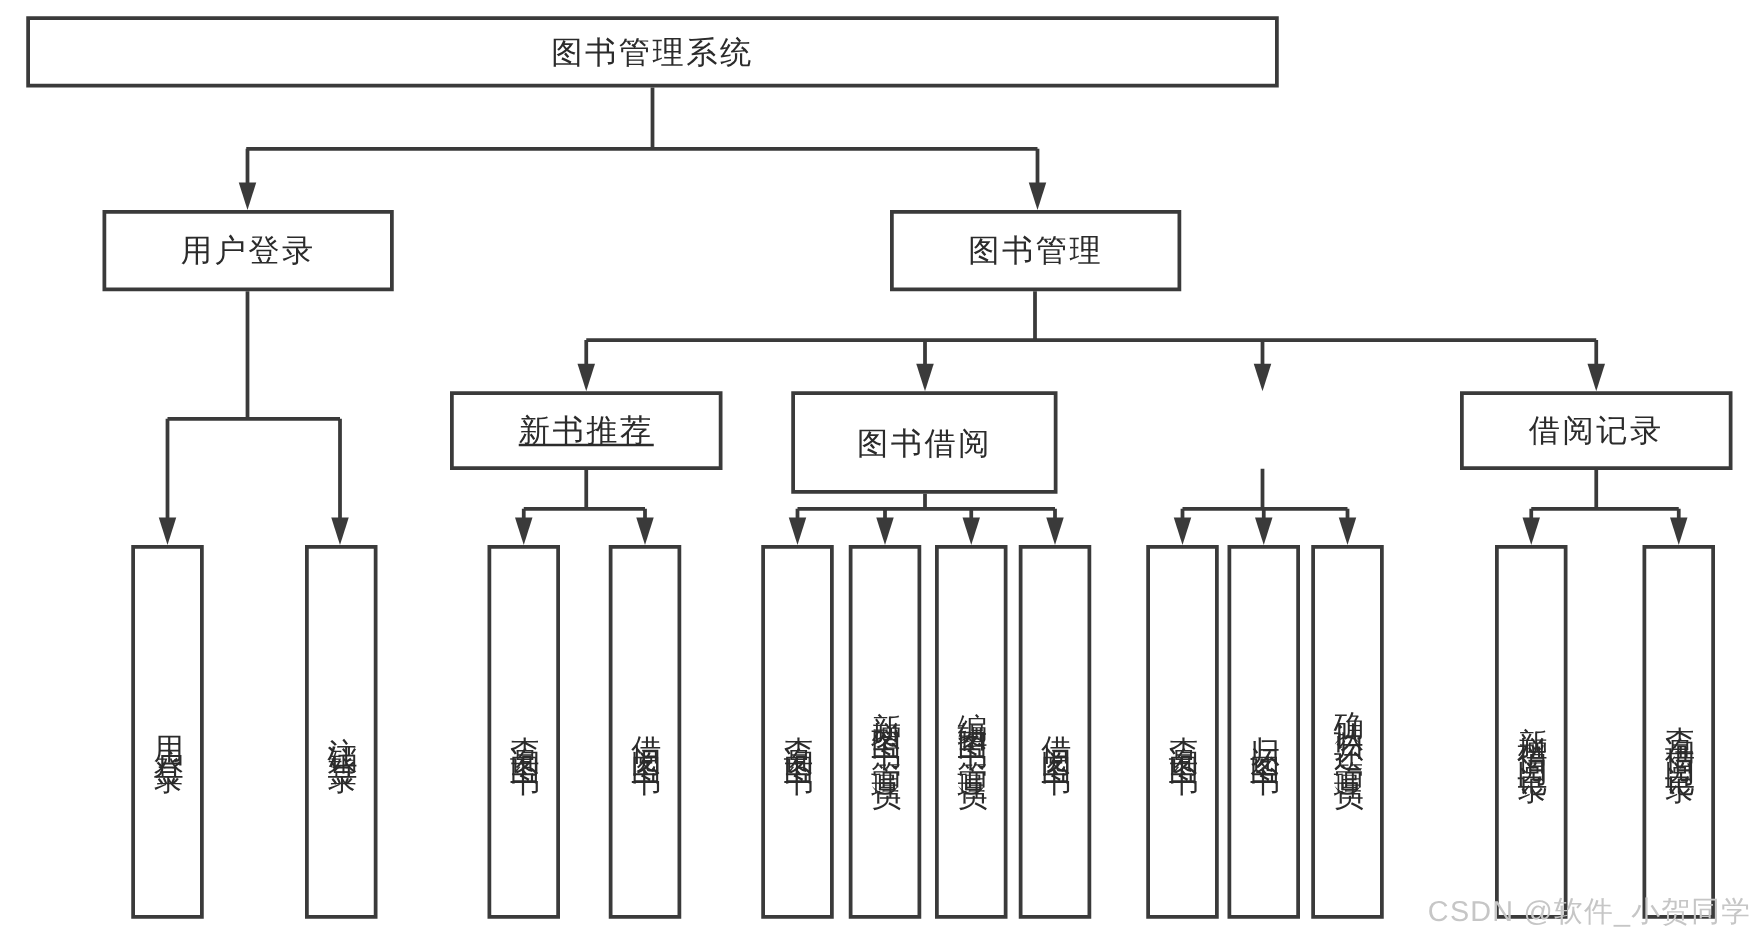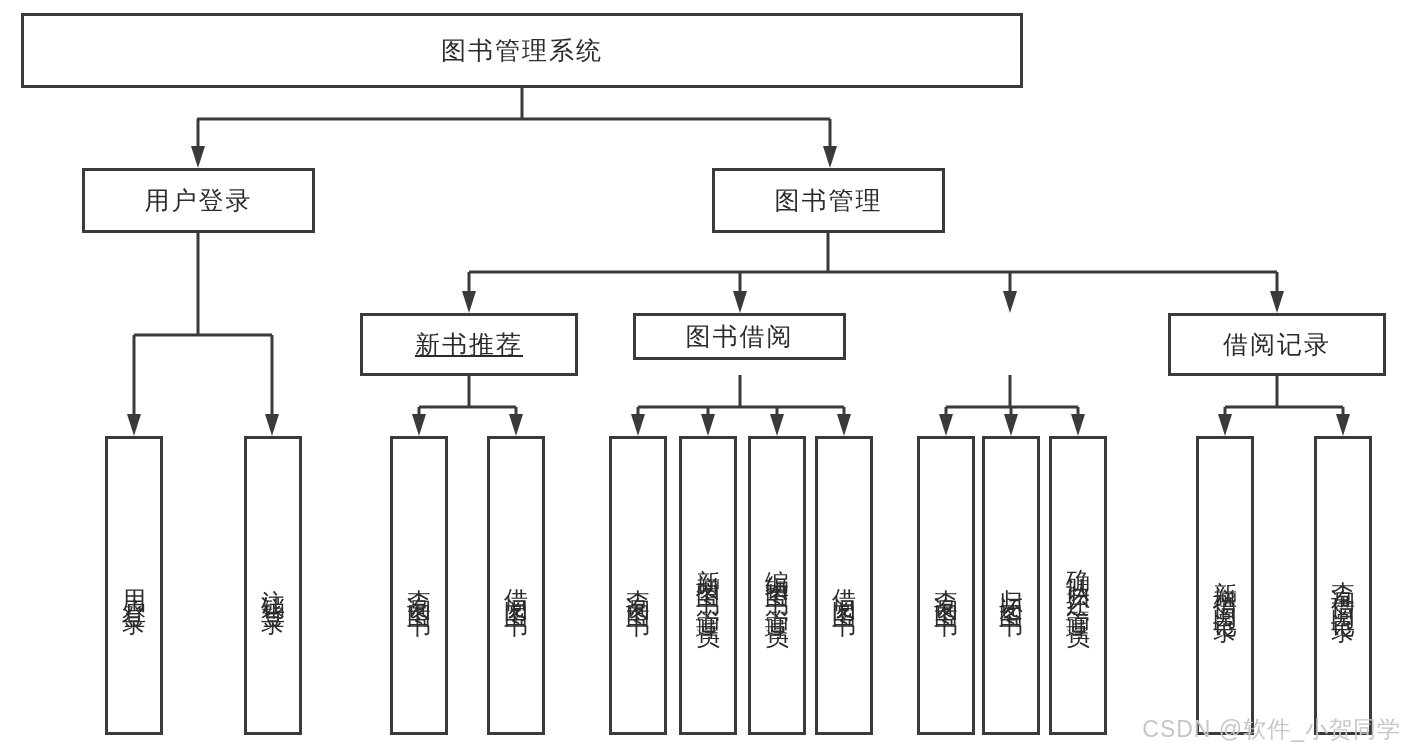--- a/index.html
+++ b/index.html
@@ -19,27 +19,27 @@
   .h-label{font-size:25px;letter-spacing:2px;white-space:nowrap;}
   .leaf .v-label{
     writing-mode:vertical-rl;
     text-orientation:mixed;
     font-size:24px;
     letter-spacing:8px;
     line-height:1;
     max-height:288px;
   }
   
-  .n-root{left:21px;top:13px;width:1002px;height:75px;}
+  .n-root{left:21px;top:13px;width:1002px;height:57px;}
   
   .n-l2a{left:82px;top:168px;width:233px;height:65px;}
   .n-l2b{left:712px;top:168px;width:233px;height:65px;}
   
   .n-l3a{left:360px;top:313px;width:218px;height:63px;text-decoration:underline;}
-  .n-l3b{left:633px;top:313px;width:213px;height:47px;}
+  .n-l3b{left:633px;top:313px;width:213px;height:82px;}
   .n-l3c{left:904px;top:313px;width:213px;height:63px;}
   .n-l3d{left:1168px;top:313px;width:218px;height:63px;}
   
   .leaf{top:436px;width:58px;height:299px;}
   .n-f0{left:105px;} .n-f1{left:244px;}
   .n-f2{left:390px;} .n-f3{left:487px;}
   .n-f4{left:609px;} .n-f5{left:679px;} .n-f6{left:748px;} .n-f7{left:815px;}
   .n-f8{left:917px;} .n-f9{left:982px;} .n-f10{left:1049px;}
   .n-f11{left:1196px;} .n-f12{left:1314px;}
   .watermark{

